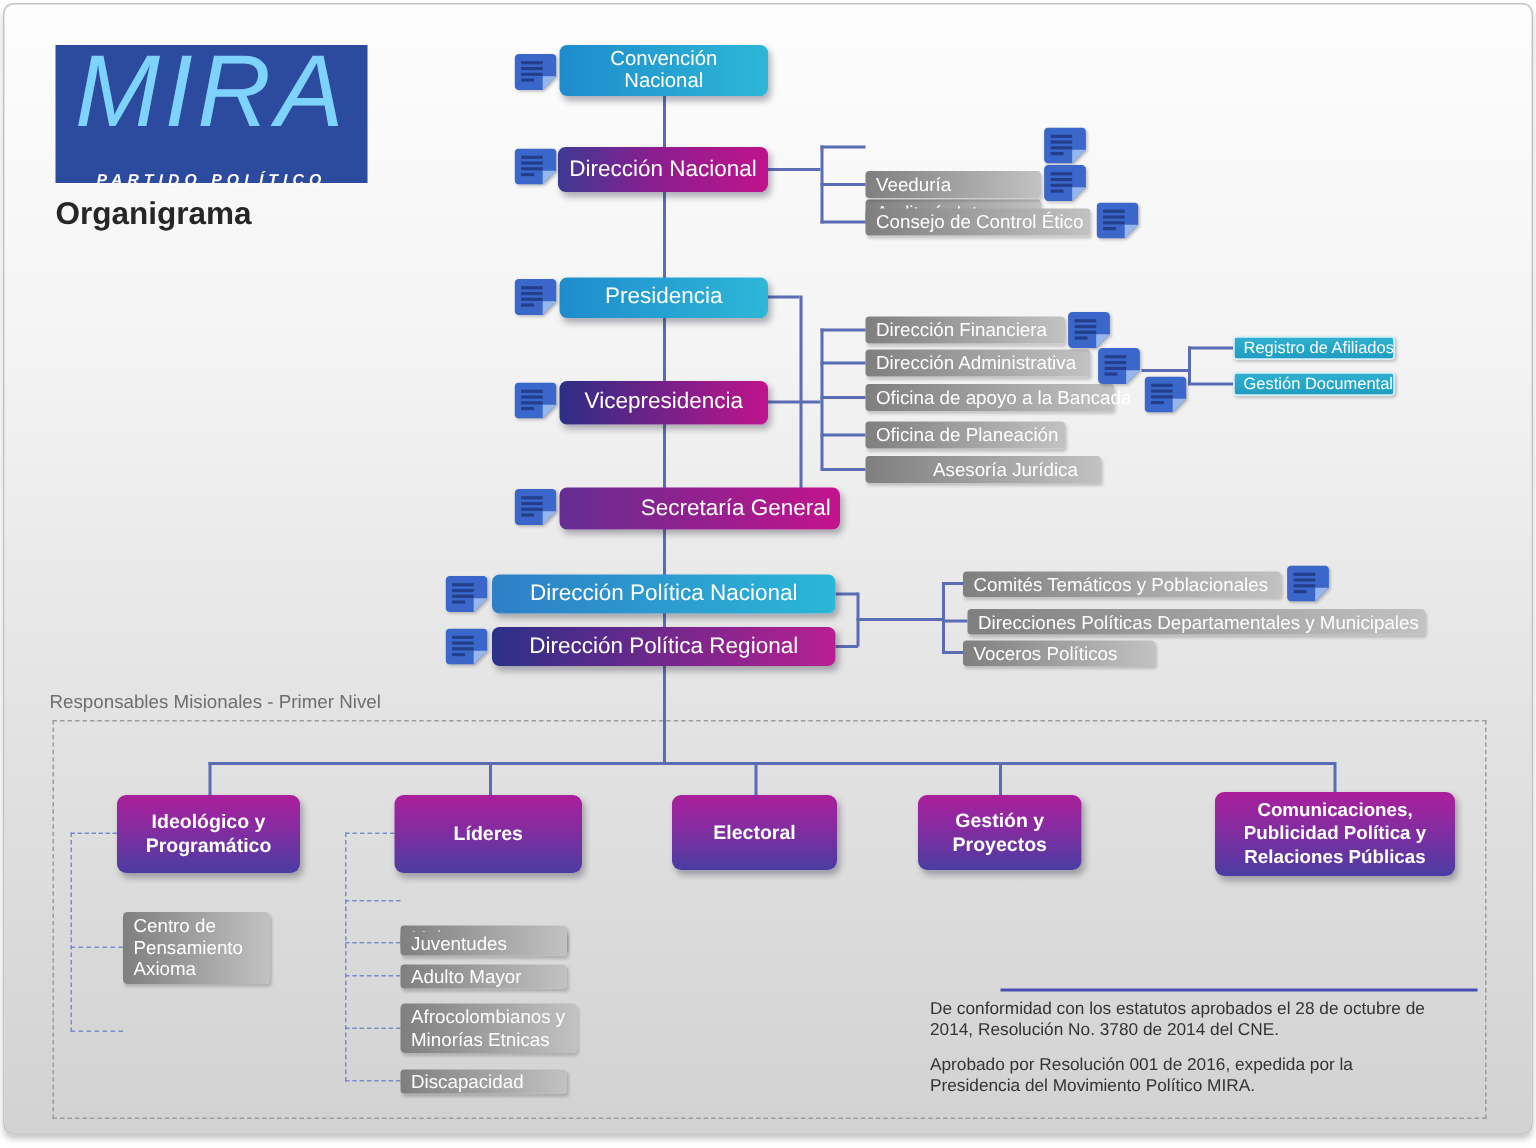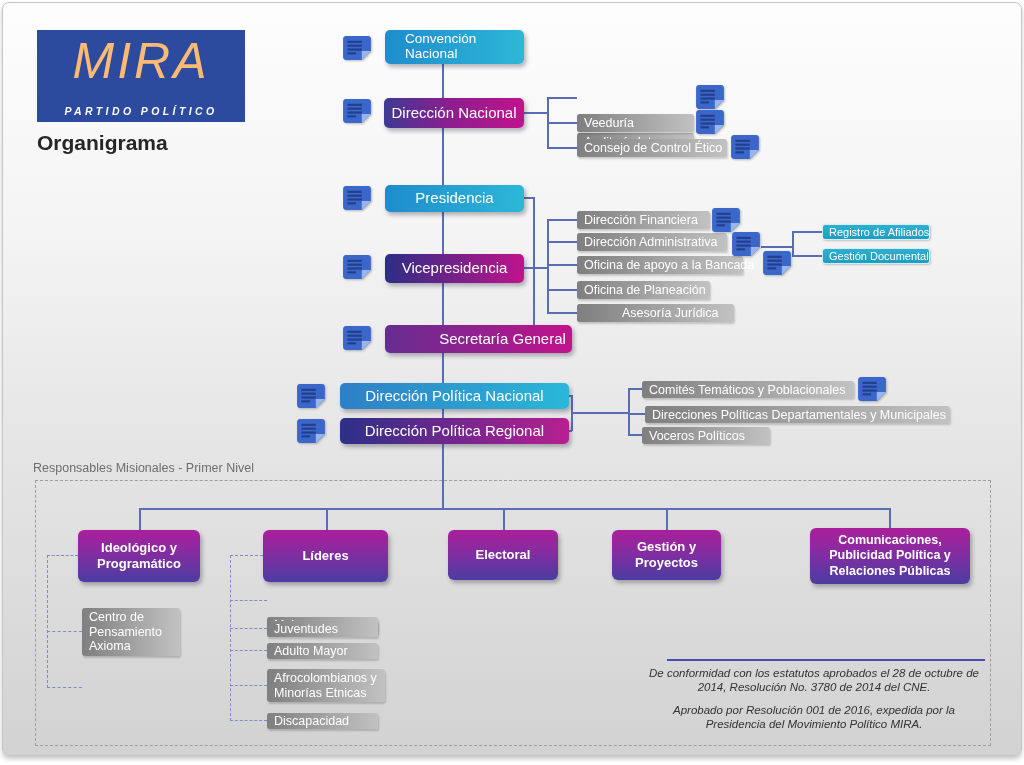--- a/index.html
+++ b/index.html
@@ -4,32 +4,32 @@
 <style>
   html,body{margin:0;padding:0;}
   body{width:1024px;height:765px;font-family:"Liberation Sans",sans-serif;background:#ffffff;overflow:hidden;}
   .stage{position:relative;width:1024px;height:765px;}
   .card{position:absolute;left:2px;top:2px;width:1018px;height:752px;border:1px solid #c6c6c6;border-radius:7px;
         background:linear-gradient(180deg,#fdfdfd 0%,#f4f4f4 30%,#e7e7e7 55%,#d2d2d2 100%);
         box-shadow:0 3px 4px rgba(0,0,0,.22);z-index:0;}
   
   .logo{position:absolute;left:37px;top:30px;width:208px;height:92px;background:#2c4a9e;z-index:2;
         display:flex;flex-direction:column;align-items:center;justify-content:center;}
-  .logo-mira{color:#fdba74;font-size:50px;line-height:1;font-style:italic;letter-spacing:3px;font-weight:400;}
+  .logo-mira{color:#7dd3fc;font-size:68px;line-height:1;font-style:italic;letter-spacing:3px;font-weight:400;}
   .logo-sub{color:#fff;font-size:10.5px;letter-spacing:3.4px;font-style:italic;font-weight:bold;margin-top:19px;white-space:nowrap;}
   .page-title{position:absolute;left:37px;top:131px;font-size:21px;font-weight:600;color:#262626;z-index:2;}
   
   .ln{position:absolute;background:#5a6cb4;z-index:1;}
   .dh{position:absolute;border-top:1.5px dashed #7b8cc8;z-index:1;height:0;}
   .dv{position:absolute;border-left:1.5px dashed #7b8cc8;z-index:1;width:0;}
   .region{position:absolute;left:35px;top:480px;width:954px;height:264px;border:1.2px dashed #9d9d9d;z-index:0;}
   .region-label{position:absolute;left:33px;top:461px;font-size:12.5px;color:#6e6e6e;z-index:2;}
   
-  .box{position:absolute;display:flex;align-items:center;justify-content:center;text-align:left;color:#fff;
-       border-radius:5px;box-shadow:2px 3px 4px rgba(40,40,60,.35);z-index:2;font-size:15px;line-height:1.08;margin-left:12px;}
+  .box{position:absolute;display:flex;align-items:center;justify-content:center;text-align:center;color:#fff;
+       border-radius:5px;box-shadow:2px 3px 4px rgba(40,40,60,.35);z-index:2;font-size:15px;line-height:1.08;}
   .cyan{background:linear-gradient(90deg,#1f8ccd,#2db7d7);}
   .grad-dn{background:linear-gradient(90deg,#3e3a93 0%,#8a1e90 45%,#c0138c 100%);}
   .grad-vp{background:linear-gradient(90deg,#2c2e85,#c0138c);}
   .grad-sg{background:linear-gradient(90deg,#652d91,#c2138c);}
   .grad-dpn{background:linear-gradient(90deg,#2e7fc6,#2ab7d8);}
   .grad-dpr{background:linear-gradient(90deg,#2c3088,#b81f91);}
   .gbox{position:absolute;background:linear-gradient(90deg,#7f7f7f,#c2c2c2);color:#fff;font-size:12.5px;
         display:flex;align-items:center;padding:0 7px;border-radius:2.5px;white-space:nowrap;z-index:2;
         box-shadow:1px 2px 2px rgba(0,0,0,.18);}
   .gchild{position:absolute;background:linear-gradient(90deg,#7f7f7f,#c2c2c2);color:#fff;font-size:12.5px;
@@ -37,21 +37,21 @@
         display:flex;align-items:center;}
   .cbox{position:absolute;background:linear-gradient(180deg,#2fb0cf,#1f9dc2);border:1px solid #d4eff7;color:#fff;
         font-size:11px;display:flex;align-items:center;padding:0 6px;border-radius:3px;white-space:nowrap;z-index:3;
         box-shadow:1px 1px 2px rgba(0,0,0,.2);}
   .mbox{position:absolute;background:linear-gradient(180deg,#aa1f9b 0%,#8b2aa0 38%,#4a3da2 100%);color:#fff;
         font-weight:bold;font-size:13px;border-radius:6px;display:flex;align-items:center;justify-content:center;
         text-align:center;box-shadow:2px 3px 4px rgba(40,40,60,.35);line-height:1.25;padding:3px 5px;z-index:2;}
   .doc{position:absolute;width:28px;height:24px;z-index:3;filter:drop-shadow(1px 1.5px 1px rgba(0,0,0,.25));}
   
   .fline{position:absolute;left:667px;top:659px;width:318px;height:2px;background:#4a4cb2;z-index:2;}
-  .fnote{position:absolute;left:644px;width:340px;font-size:11.5px;color:#333;text-align:center;line-height:1.25;z-index:2;font-style:italic;}
+  .fnote{position:absolute;left:620px;width:340px;font-size:11.5px;color:#333;text-align:left;line-height:1.25;z-index:2;}
 </style>
 </head>
 <body>
 
 <div class="stage">
   <div class="card"></div>
 
   <div class="logo">
     <div class="logo-mira">MIRA</div>
     <div class="logo-sub">PARTIDO POLÍTICO</div>

